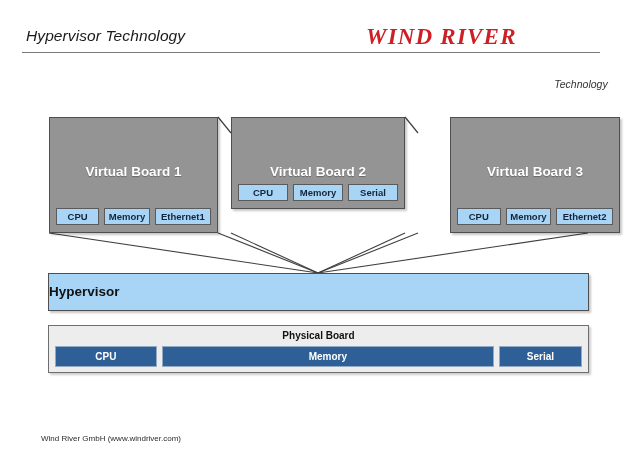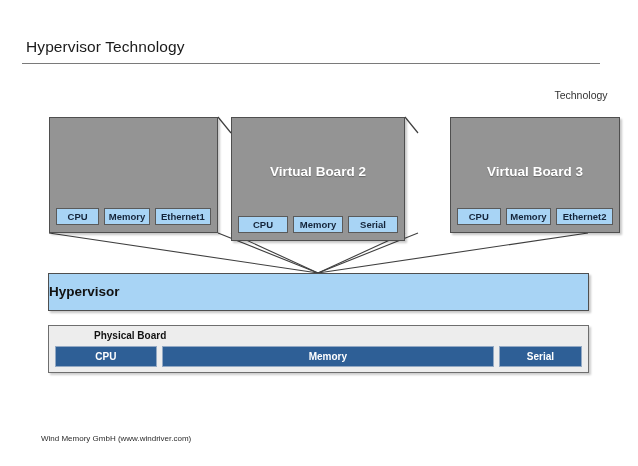--- a/index.html
+++ b/index.html
@@ -12,22 +12,22 @@
     height: 466px;
     position: relative;
     overflow: hidden;
     font-family: "Liberation Sans", sans-serif;
     background: #ffffff;
   }
 
   
   #slide-header {
     position: absolute;
-    left: 0; top: 12px;
-    width: 638px; height: 100px;
+    left: 0; top: 1px;
+    width: 638px; height: 100px; font-style: italic;
   }
   #page-title {
     position: absolute;
     left: 26px; top: 26px;
     font-size: 15.5px;
     color: #1a1a1a;
     letter-spacing: 0.1px;
     white-space: nowrap;
   }
   #title-rule {
@@ -139,26 +139,25 @@
     left: 48px; top: 225px;
     width: 541px; height: 48px;
     background: #ededed;
     border: 1.5px solid #6e6e6e;
     box-sizing: border-box;
     box-shadow: 2px 2px 2px rgba(0,0,0,0.20);
   }
   #physical-board-label {
     position: absolute;
     left: 0; right: 0; top: 4px;
-    text-align: left;
+    text-align: center;
     font-size: 10px;
     font-weight: bold;
     color: #111111;
     white-space: nowrap;
-    margin-left: 45px;
   }
   #pb-components {
     position: absolute;
     left: 6px; right: 6px;
     top: 20px;
     height: 21px;
     display: flex;
     gap: 5px;
   }
   .pb-comp {
@@ -196,48 +195,50 @@
   }
 </style>
 </head>
 <body>
 
 <div id="slide-header">
 
   <div id="page-title">Hypervisor Technology</div>
   <div id="title-rule"></div>
 
+  <div id="windriver-logo">WIND RIVER</div>
 
   <div id="tuv-automotive">Technology</div>
 </div>
 
 <div id="diagram">
 
   <svg id="connector-svg">
 
     <path d="M 218,17 L 231,33" stroke="#3f3f3f" stroke-width="1.2" fill="none"></path>
     <path d="M 405,17 L 418,33" stroke="#3f3f3f" stroke-width="1.2" fill="none"></path>
 
     <path d="M 49,133 L 318,173" stroke="#3f3f3f" stroke-width="1.1" fill="none"></path>
     <path d="M 218,133 L 318,173" stroke="#3f3f3f" stroke-width="1.1" fill="none"></path>
     <path d="M 231,133 L 318,173" stroke="#3f3f3f" stroke-width="1.1" fill="none"></path>
     <path d="M 405,133 L 318,173" stroke="#3f3f3f" stroke-width="1.1" fill="none"></path>
     <path d="M 418,133 L 318,173" stroke="#3f3f3f" stroke-width="1.1" fill="none"></path>
     <path d="M 588,133 L 318,173" stroke="#3f3f3f" stroke-width="1.1" fill="none"></path>
   </svg>
 
   <div class="virtual-board" style="left:49px; top:17px; width:169px; height:116px;">
+    <div class="vb-label">Virtual Board 1</div>
     <div class="vb-components">
       <div class="vb-comp" style="flex:0.95">CPU</div>
       <div class="vb-comp" style="flex:1">Memory</div>
       <div class="vb-comp" style="flex:1.25">Ethernet1</div>
     </div>
   </div>
 
-  <div class="virtual-board" style="left:231px; top:17px; width:174px; height:124px;">
+  <div class="virtual-board" style="left:231px; top:17px; width:174px; height:92px;">
     <div class="vb-label">Virtual Board 2</div>
     <div class="vb-components">
       <div class="vb-comp" style="flex:1">CPU</div>
       <div class="vb-comp" style="flex:1">Memory</div>
       <div class="vb-comp" style="flex:1">Serial</div>
     </div>
   </div>
 
   <div class="virtual-board" style="left:418px; top:17px; width:170px; height:116px;margin-left:32px;">
     <div class="vb-label">Virtual Board 3</div>
@@ -256,14 +257,14 @@
     <div id="physical-board-label">Physical Board</div>
     <div id="pb-components">
       <div class="pb-comp" style="flex:16">CPU</div>
       <div class="pb-comp" style="flex:53">Memory</div>
       <div class="pb-comp" style="flex:13">Serial</div>
     </div>
   </div>
 </div>
 
 <div id="slide-footer">
-  <div id="footer-left">Wind Memory  GmbH (www.windriver.com)</div>
+  <div id="footer-left">Wind River  GmbH (www.windriver.com)</div>
 </div>
 
 </body></html>

